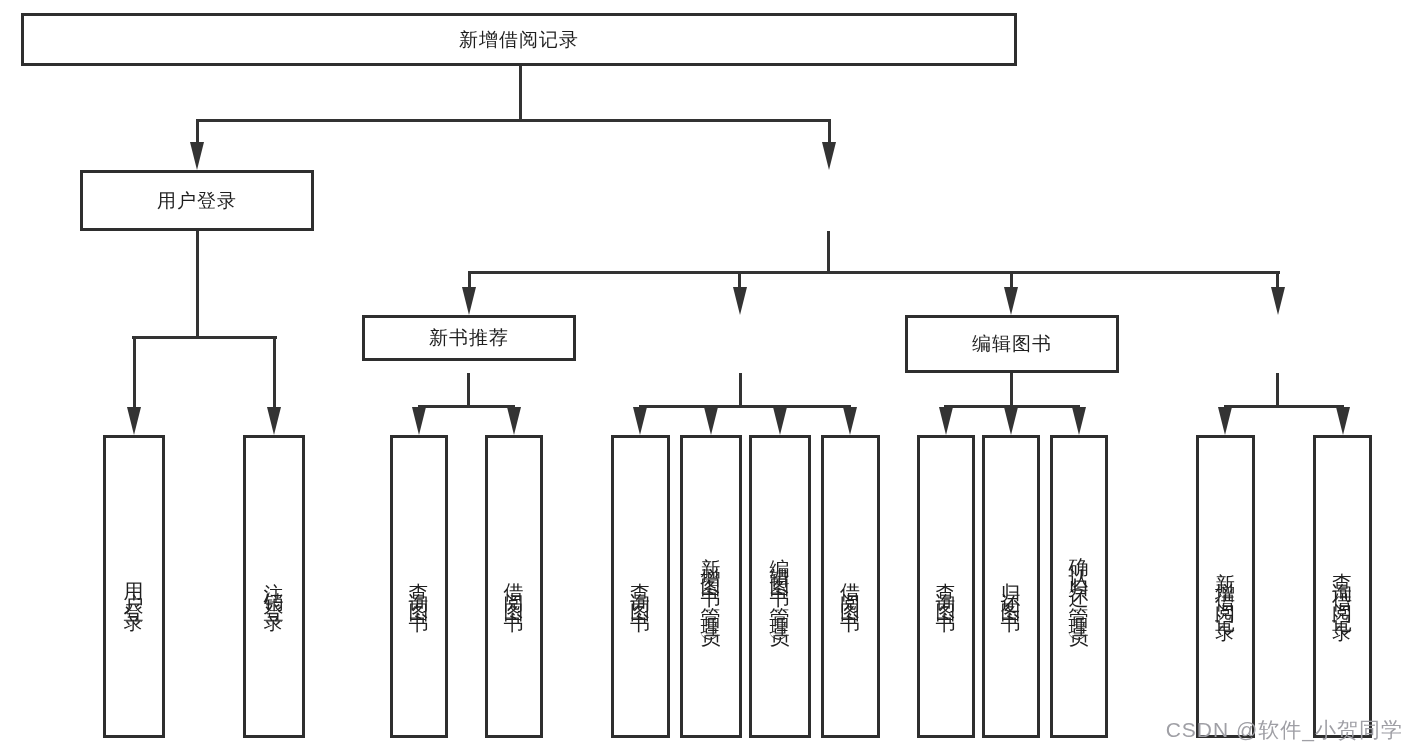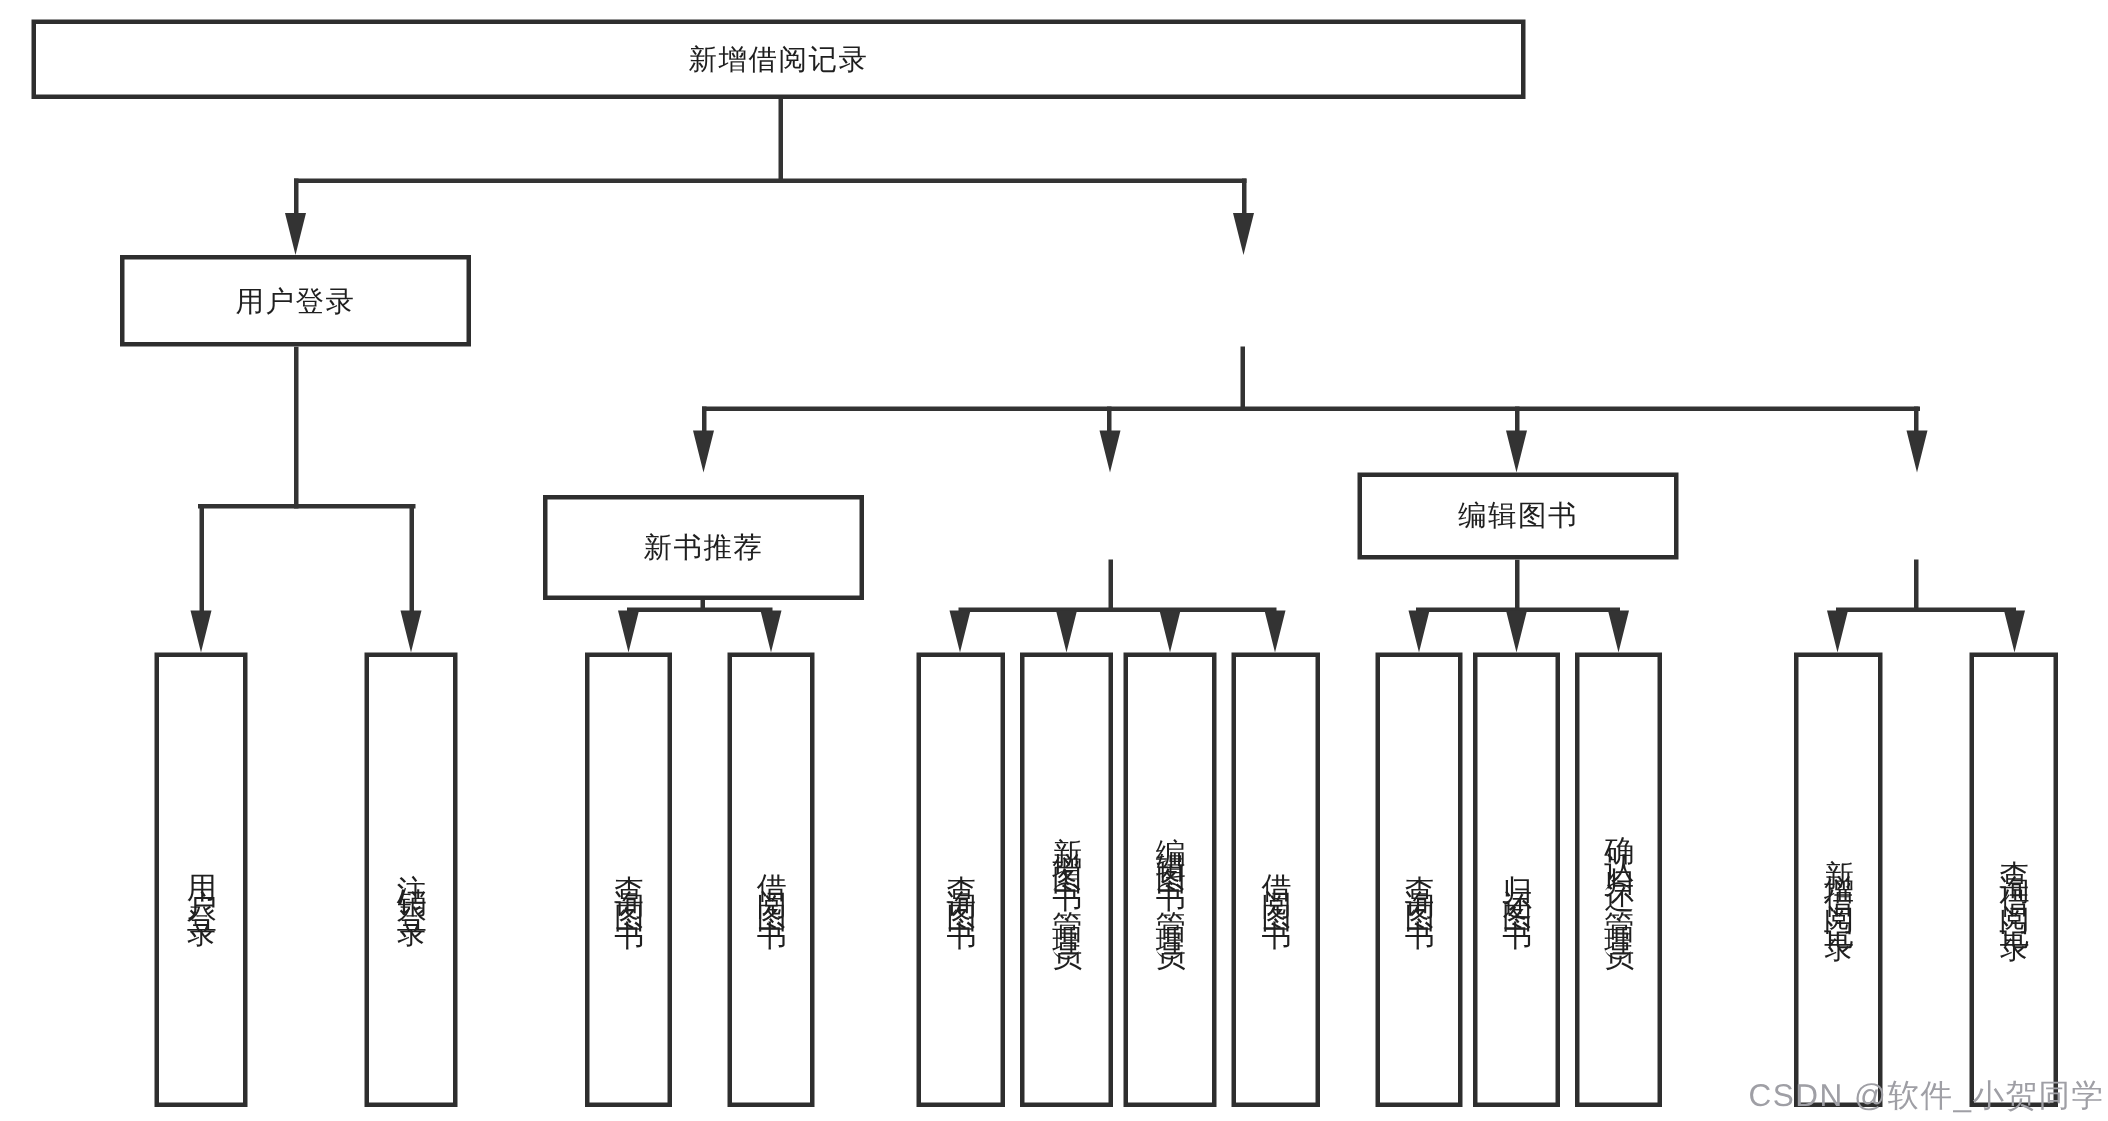--- a/index.html
+++ b/index.html
@@ -88,21 +88,21 @@
   <div class="line" style="left:468px;top:271px;width:812px;height:3px"></div>
   <div class="line" style="left:468px;top:271px;width:3px;height:18px"></div>
   <div class="line" style="left:738px;top:271px;width:3px;height:18px"></div>
   <div class="line" style="left:1010px;top:271px;width:3px;height:18px"></div>
   <div class="line" style="left:1276px;top:271px;width:3px;height:18px"></div>
   <div class="arrow" style="left:462px;top:287px"></div>
   <div class="arrow" style="left:733px;top:287px"></div>
   <div class="arrow" style="left:1004px;top:287px"></div>
   <div class="arrow" style="left:1271px;top:287px"></div>
 
-  <div class="node h" style="left:362px;top:330px;width:214px;height:70px">
+  <div class="node h" style="left:362px;top:315px;width:214px;height:46px">
     <span>新书推荐</span>
   </div>
   <div class="node h" style="left:905px;top:315px;width:214px;height:58px">
     <span>编辑图书</span>
   </div>
 
   <div class="line" style="left:467px;top:373px;width:3px;height:35px"></div>
   <div class="line" style="left:418px;top:405px;width:97px;height:3px"></div>
   <div class="arrow" style="left:412px;top:407px"></div>
   <div class="arrow" style="left:507px;top:407px"></div>

